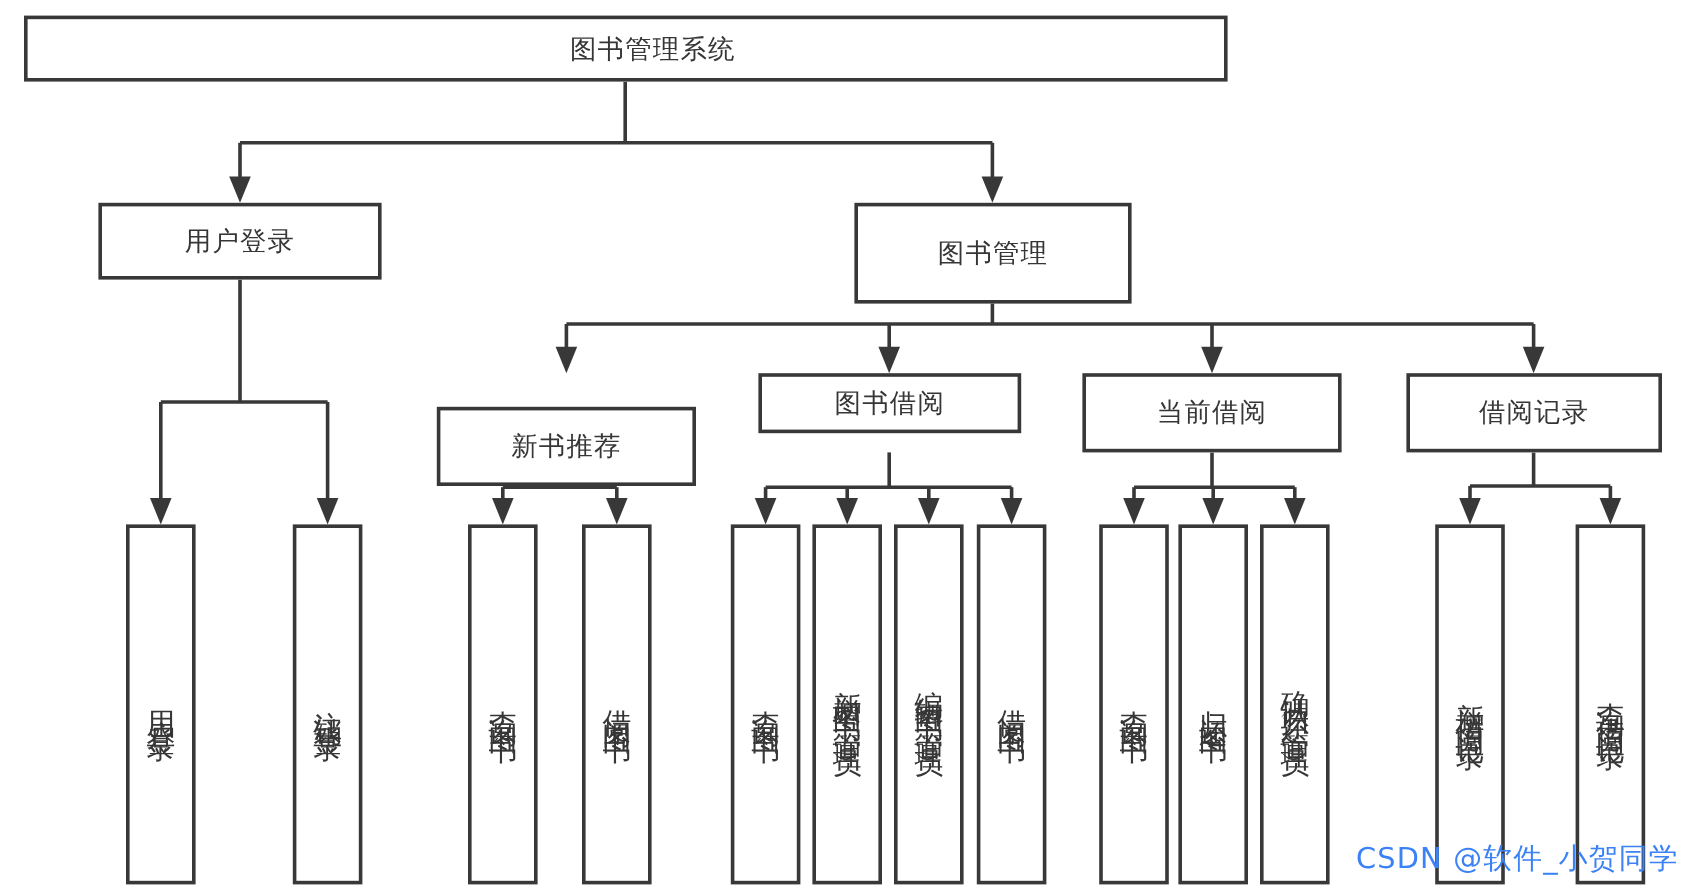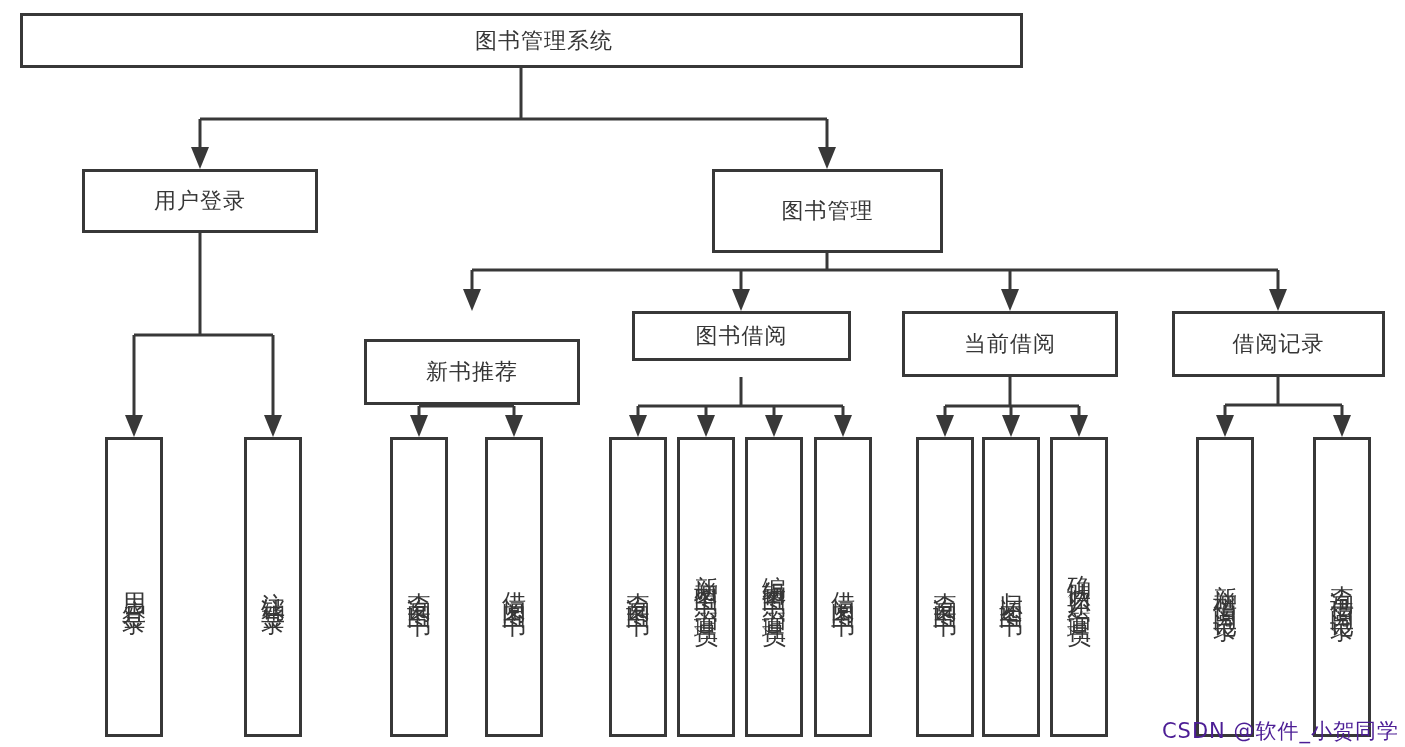--- a/index.html
+++ b/index.html
@@ -40,23 +40,23 @@
   .node.leaf span {
     writing-mode: vertical-rl;
     text-orientation: mixed;
     font-size: 24px;
     letter-spacing: 7px;
     line-height: 1.0;
   }
   .watermark {
     position: absolute;
     right: 6px;
-    bottom: 2px;
-    font-size: 21px;
-    color: #4c1d95;
+    bottom: 16px;
+    font-size: 24px;
+    color: #3b82f6;
     letter-spacing: 1px;
     white-space: nowrap;
   }
 </style>
 </head>
 <body>
 
 <div id="stage">
 
   <svg id="connectors" viewBox="0 0 1405 747" xmlns="http://www.w3.org/2000/svg">

